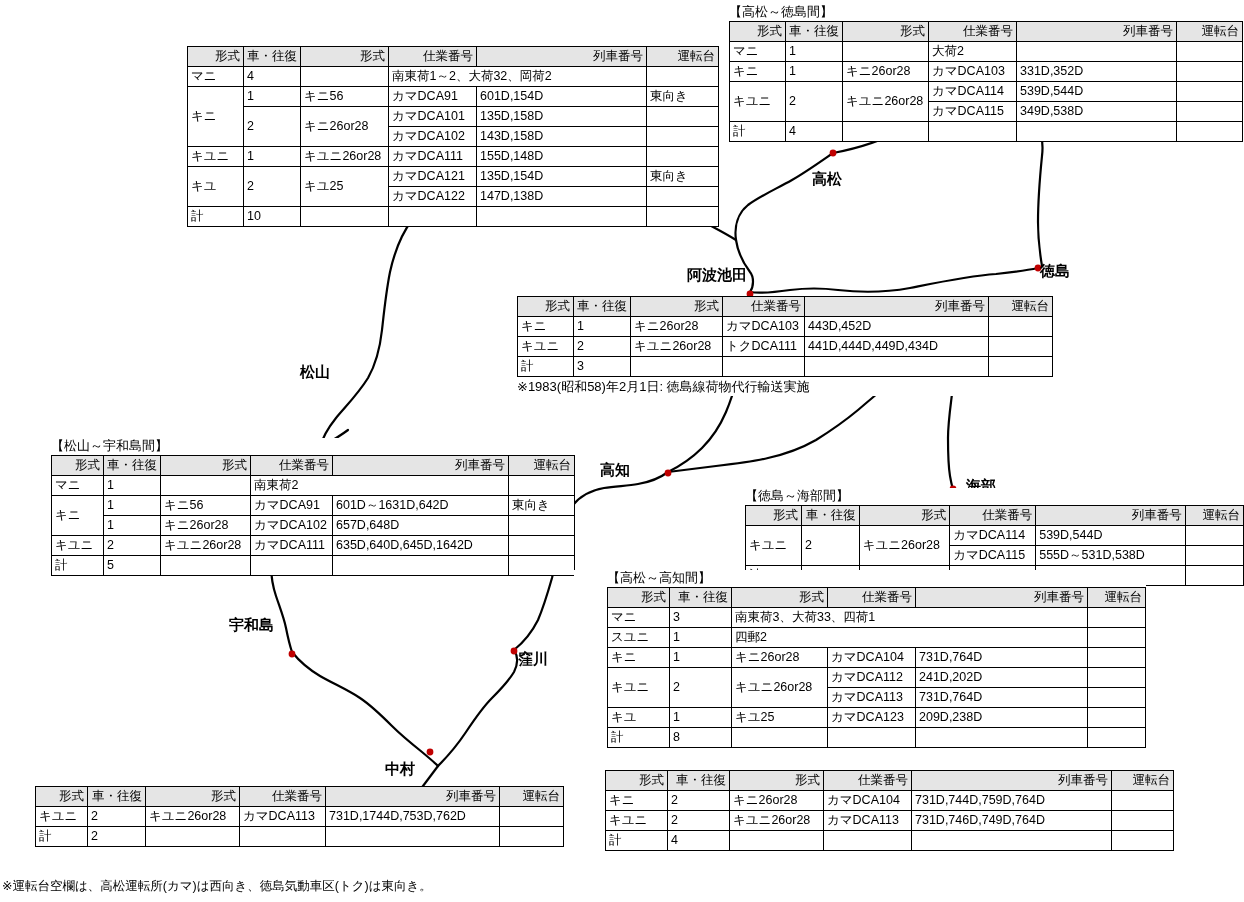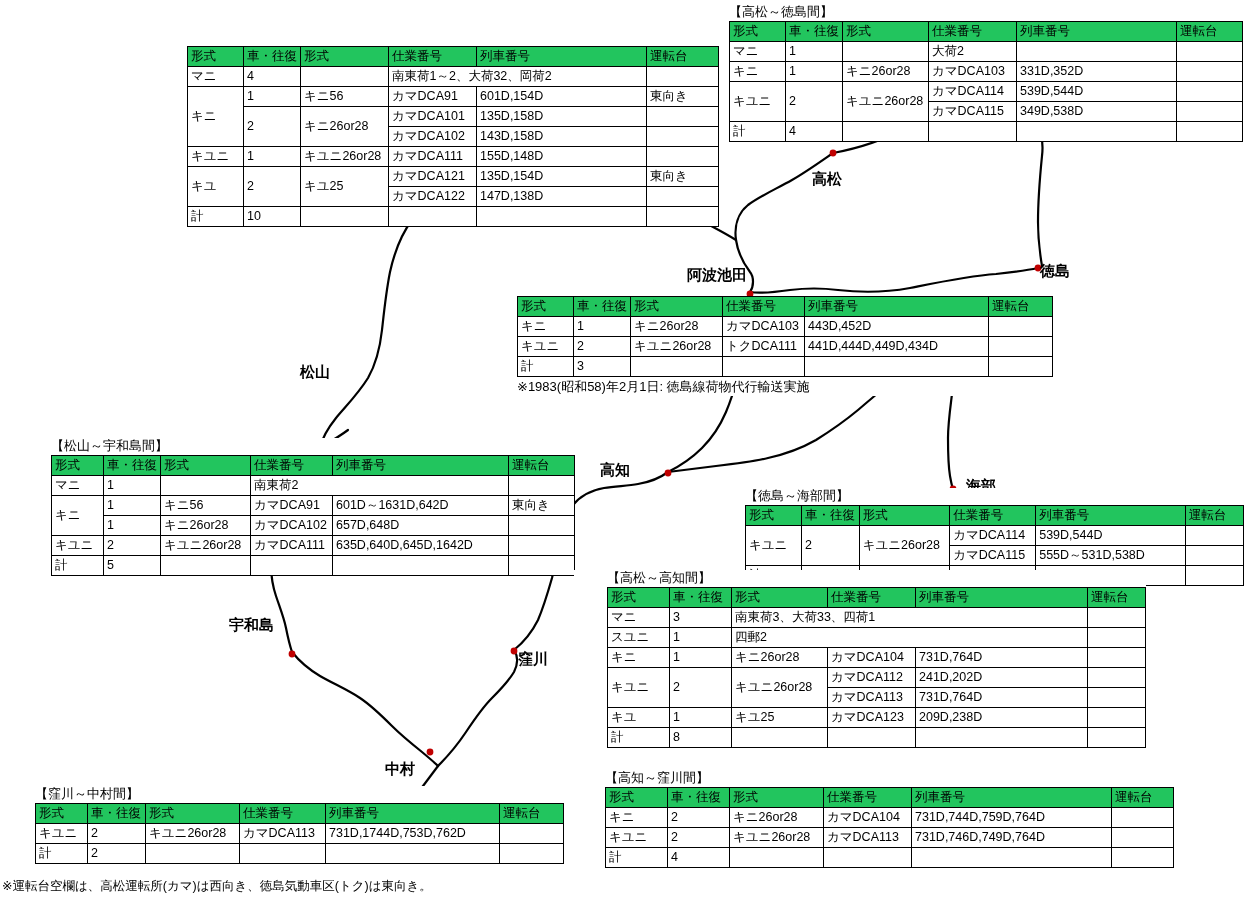--- a/index.html
+++ b/index.html
@@ -18,21 +18,21 @@
     border:1px solid #000;
     font-size:12.5px;
     font-weight:normal;
     padding:0 3px;
     height:19px;
     line-height:19px;
     white-space:nowrap;
     text-align:left;
     box-sizing:border-box;
   }
-  table.t thead td{background:#22c55e;text-align:left;}
+  table.t thead td{background:#e5e5e5;text-align:right;}
   td.c{text-align:center;}
   .citylabel{position:absolute;font-size:15px;font-weight:bold;white-space:nowrap;}
   .footnote{position:absolute;left:2px;top:878px;font-size:12.5px;white-space:nowrap;}
 </style>
 </head>
 <body>
 
 <svg class="map" viewBox="0 0 1244 902">
   <g fill="none" stroke="#000000" stroke-width="2.2" stroke-linecap="round" stroke-linejoin="round">
 
@@ -411,21 +411,20 @@
         <td></td>
         <td></td>
         <td></td>
         <td></td>
       </tr>
     </tbody>
   </table>
 </div>
 
 <div class="tblbox" style="left:572px;top:770px;">
-  <div class="tbltitle">【高知～窪川間】</div>
   <table class="t">
     <thead>
       <tr>
         <td class="c" style="width:62px">形式</td>
         <td class="c" style="width:62px">車・往復</td>
         <td class="c" style="width:94px">形式</td>
         <td class="c" style="width:88px">仕業番号</td>
         <td class="c" style="width:200px">列車番号</td>
         <td class="c" style="width:62px">運転台</td>
       </tr>
@@ -453,21 +452,20 @@
         <td></td>
         <td></td>
         <td></td>
         <td></td>
       </tr>
     </tbody>
   </table>
 </div>
 
 <div class="tblbox" style="left:2px;top:786px;">
-  <div class="tbltitle">【窪川～中村間】</div>
   <table class="t">
     <thead>
       <tr>
         <td class="c" style="width:52px">形式</td>
         <td class="c" style="width:58px">車・往復</td>
         <td class="c" style="width:94px">形式</td>
         <td class="c" style="width:86px">仕業番号</td>
         <td class="c" style="width:174px">列車番号</td>
         <td class="c" style="width:64px">運転台</td>
       </tr>

